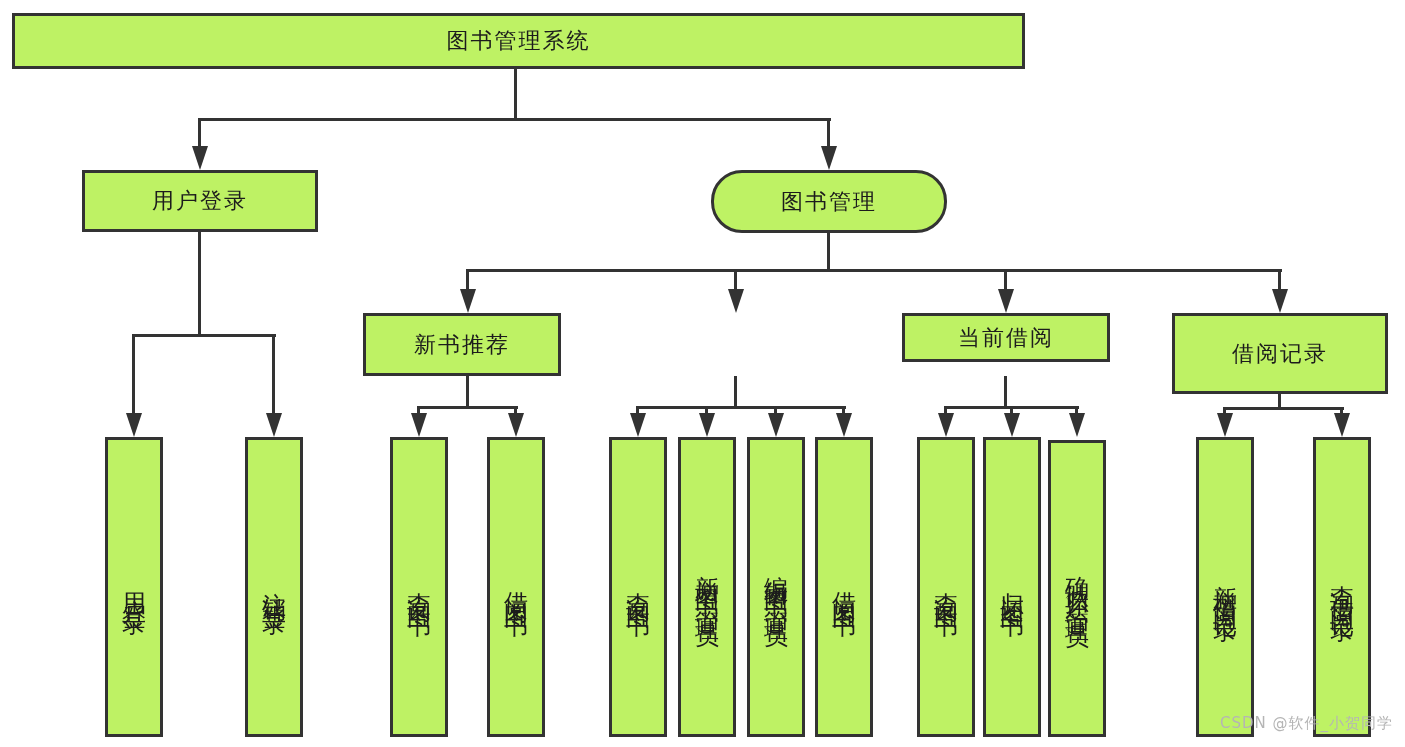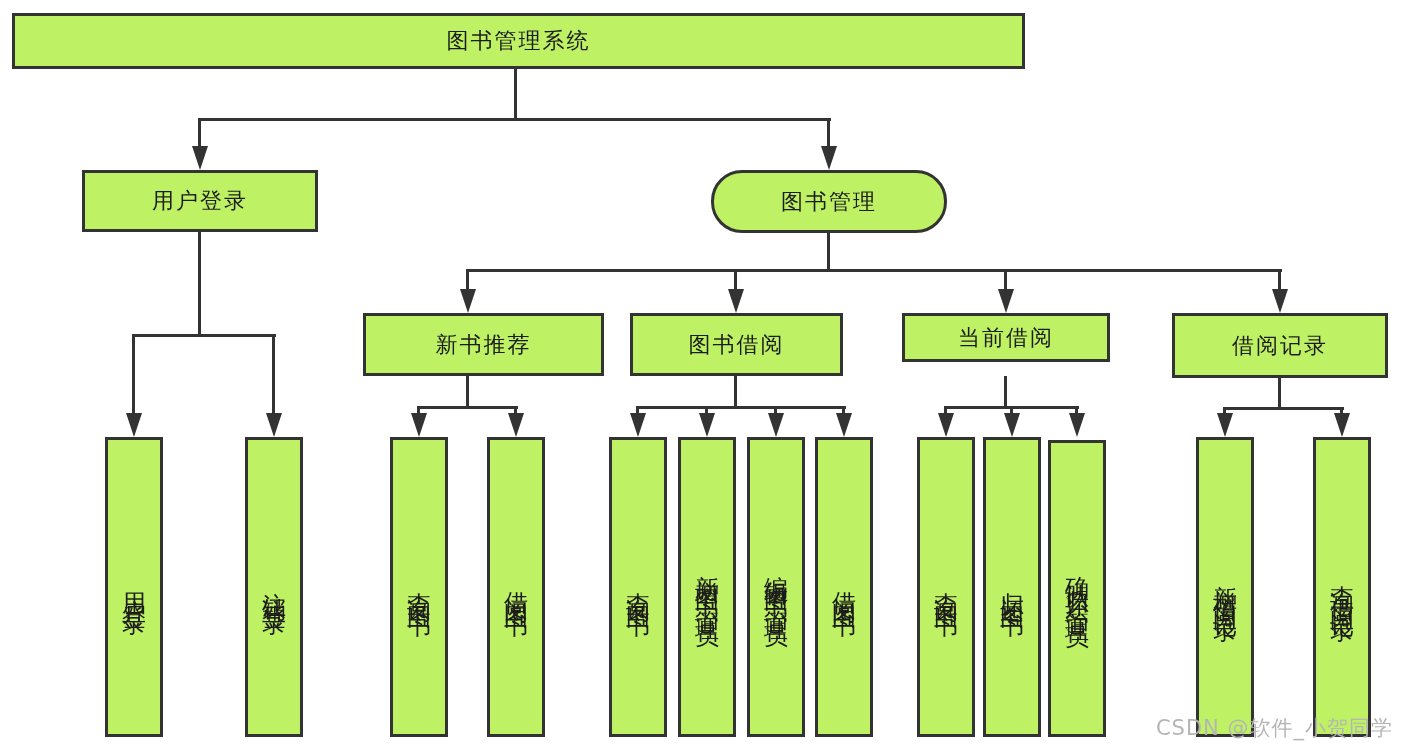--- a/index.html
+++ b/index.html
@@ -20,21 +20,21 @@
     font-size:24px;letter-spacing:7px;line-height:1;white-space:nowrap;
   }
   .ln{position:absolute;background:#333333;}
   .arr{
     position:absolute;width:0;height:0;
     border-left:8px solid transparent;border-right:8px solid transparent;
     border-top:24px solid #333333;
   }
   .watermark{
     position:absolute;top:714px;right:12px;
-    font-size:21px;color:#b5b5b5;letter-spacing:1px;white-space:nowrap;
+    font-size:15px;color:#b5b5b5;letter-spacing:1px;white-space:nowrap;
   }
 </style>
 </head>
 <body>
 
 <div class="canvas">
 
   <div class="ln" style="left:514px;top:68px;width:3px;height:53px;"></div>
   <div class="ln" style="left:198px;top:118px;width:633px;height:3px;"></div>
   <div class="ln" style="left:198px;top:121px;width:3px;height:26px;"></div>
@@ -98,30 +98,27 @@
     <span>图书管理系统</span>
   </div>
 
   <div class="node h" style="left:82px;top:170px;width:236px;height:62px;">
     <span>用户登录</span>
   </div>
   <div class="node h" style="left:711px;top:170px;width:236px;height:63px;border-radius:31px;">
     <span>图书管理</span>
   </div>
 
-  <div class="node h" style="left:363px;top:313px;width:241px;height:63px;">
+  <div class="node h" style="left:363px;top:313px;width:198px;height:63px;">
     <span>新书推荐</span>
-  </div>
-  <div class="node h" style="left:630px;top:313px;width:213px;height:63px;">
-    <span>图书借阅</span>
   </div>
   <div class="node h" style="left:902px;top:313px;width:208px;height:49px;">
     <span>当前借阅</span>
   </div>
-  <div class="node h" style="left:1172px;top:313px;width:216px;height:65px;">
+  <div class="node h" style="left:1172px;top:313px;width:216px;height:81px;">
     <span>借阅记录</span>
   </div>
 
   <div class="node v" style="left:105px;top:437px;width:58px;height:300px;">
     <span>用户登录</span>
   </div>
   <div class="node v" style="left:245px;top:437px;width:58px;height:300px;">
     <span>注销登录</span>
   </div>
 

